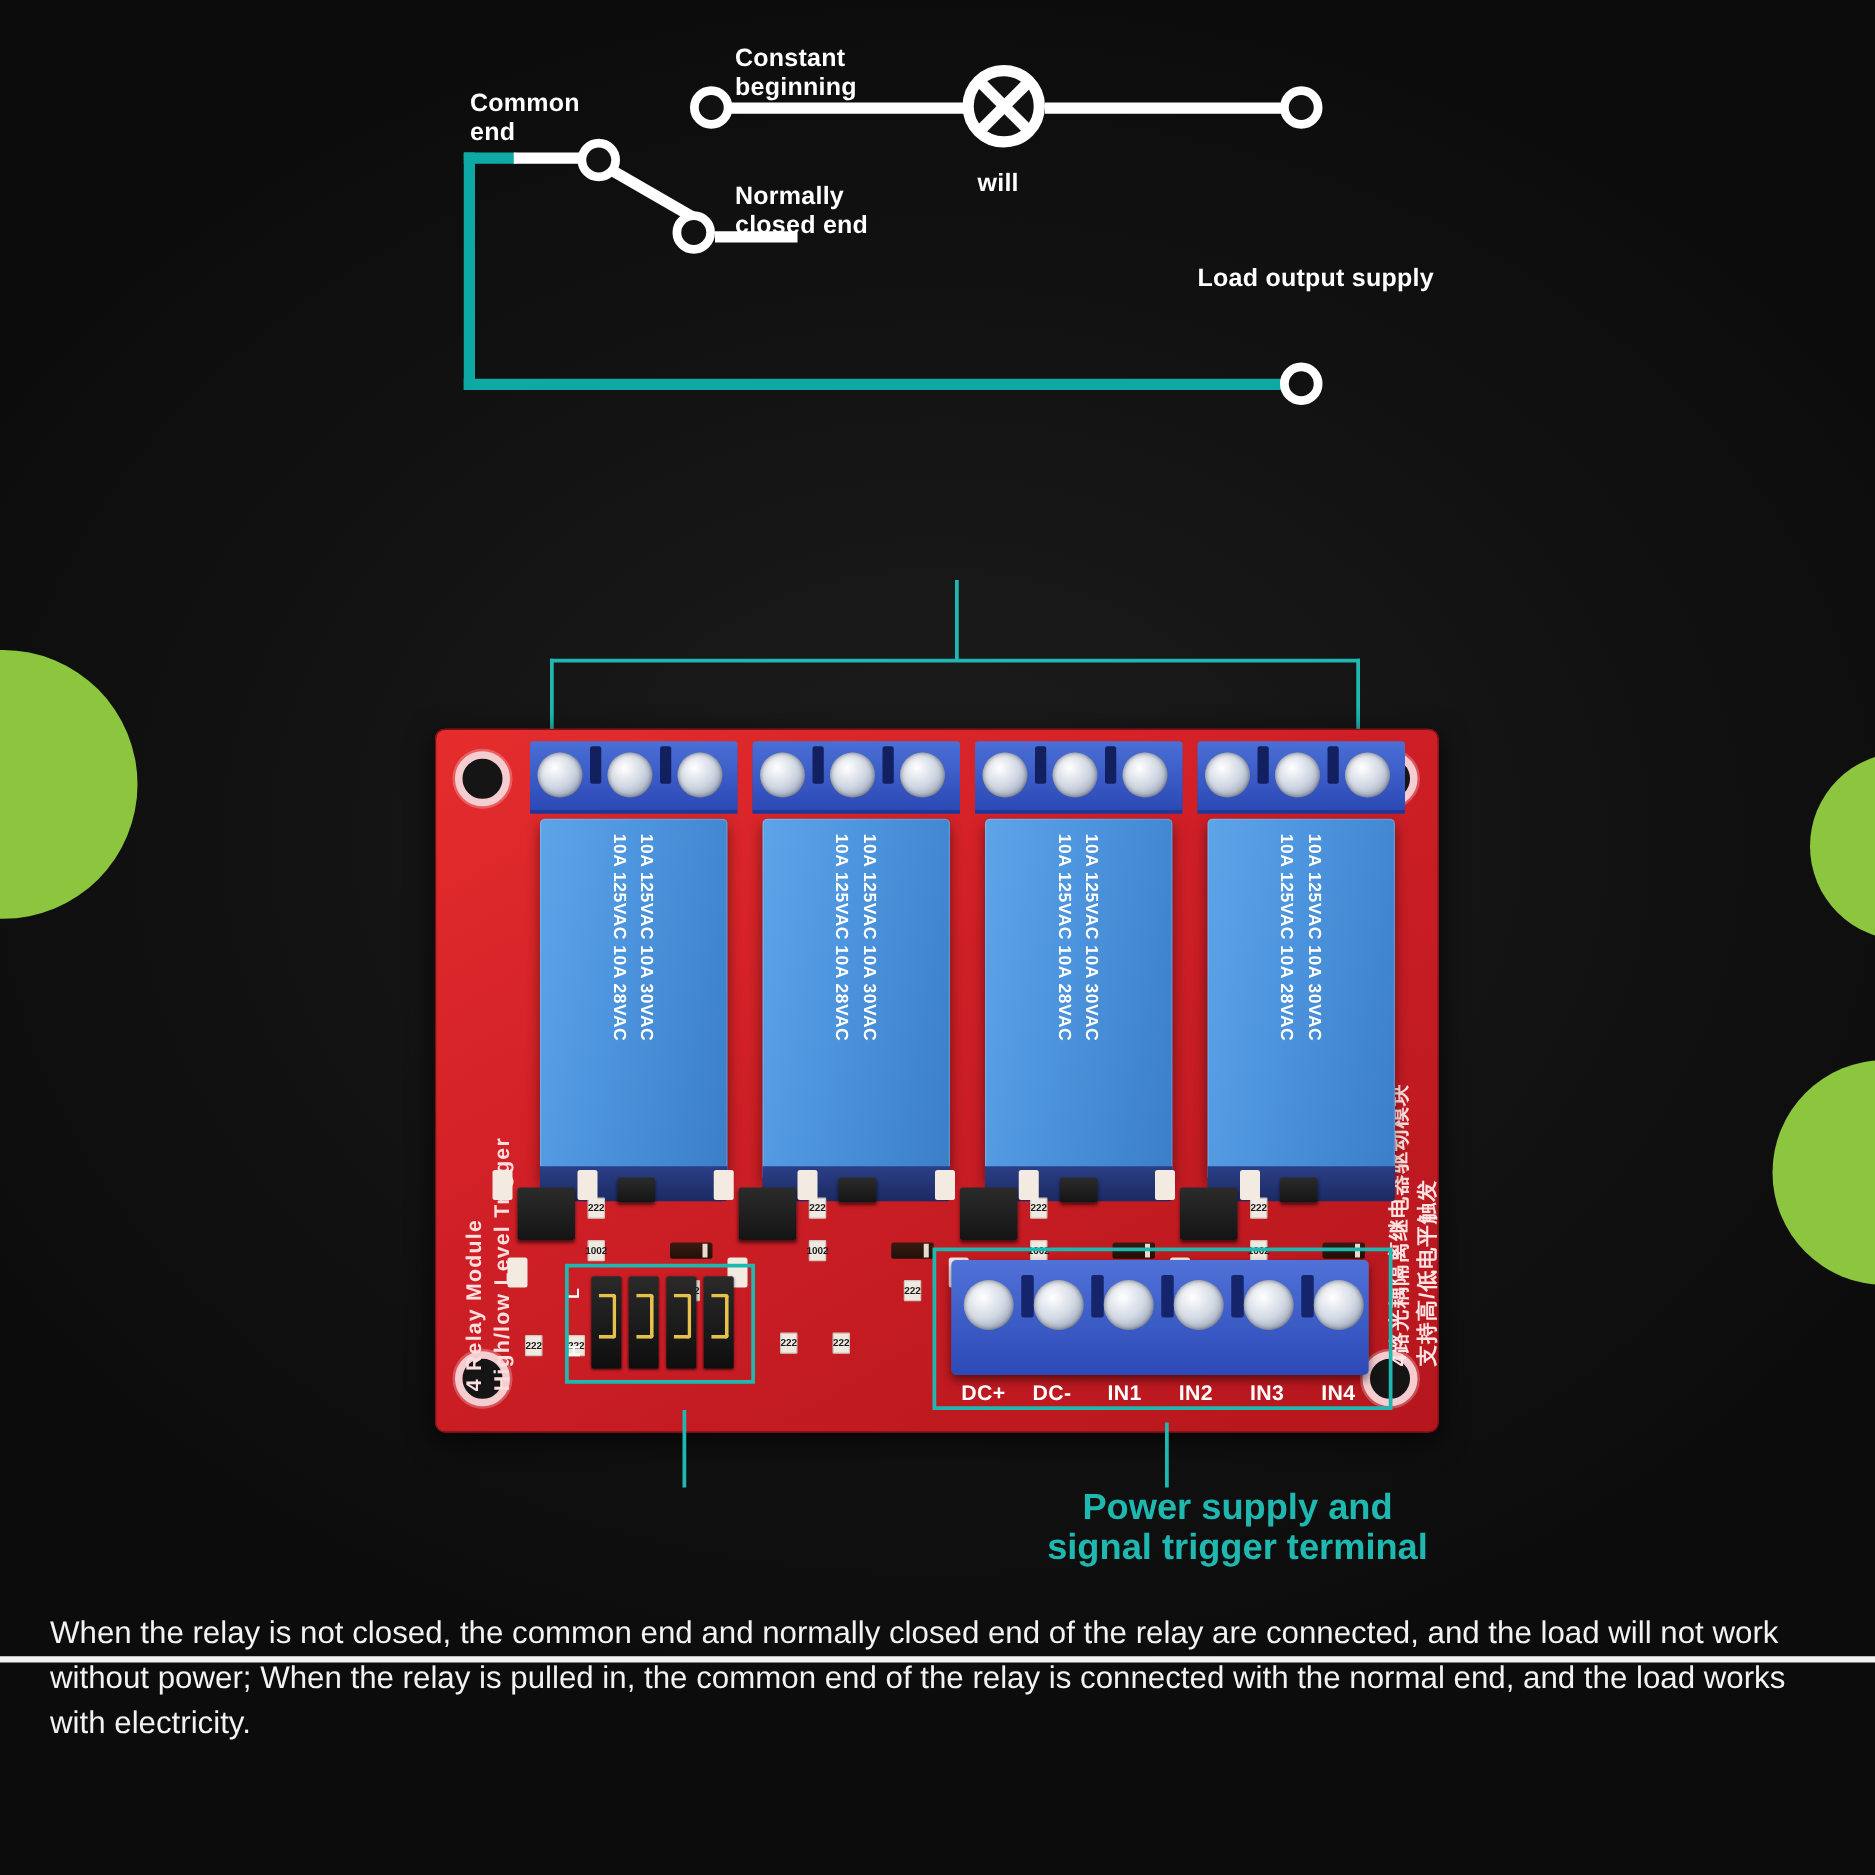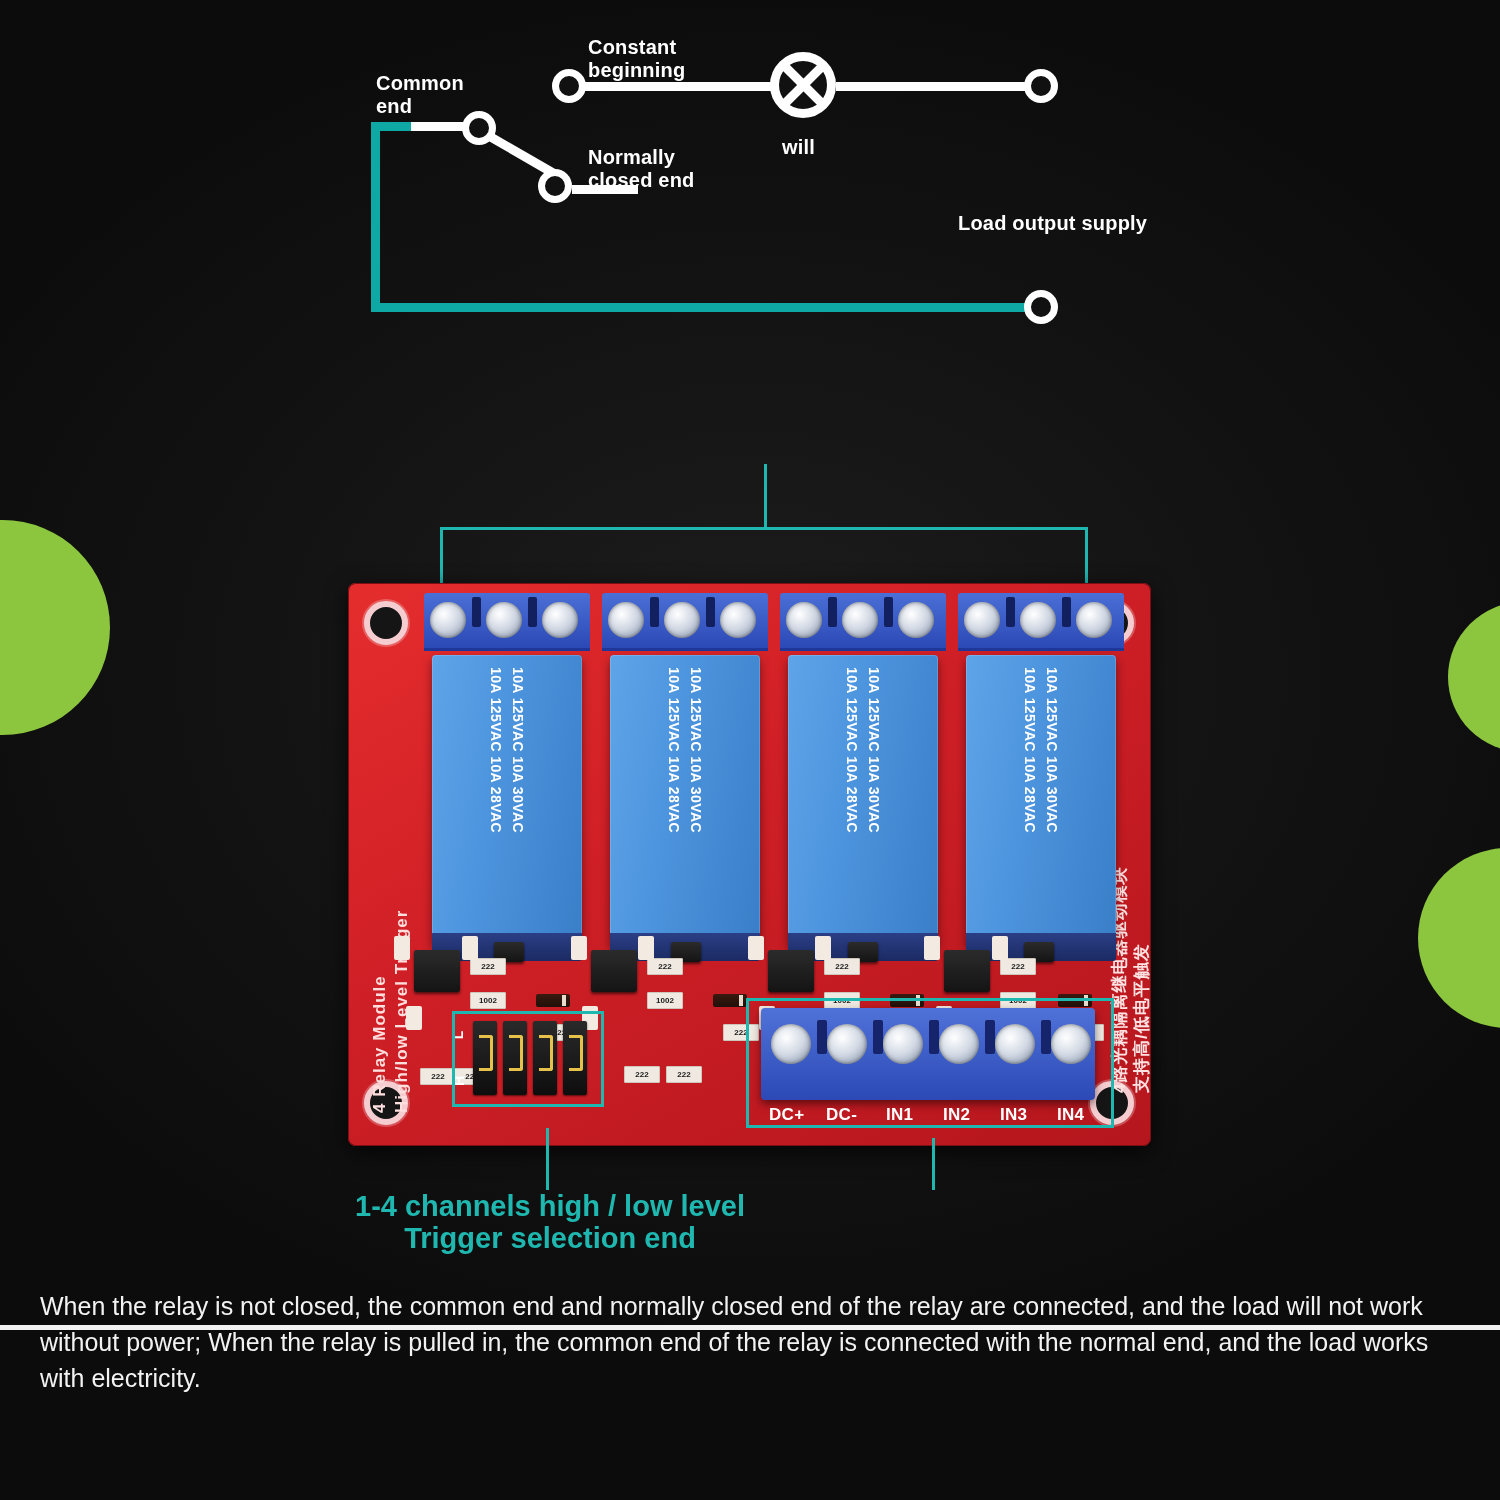--- a/index.html
+++ b/index.html
@@ -119,21 +119,21 @@
   }
 
   
   #lowzone { position:absolute; left:18px; top:345px; width:770px; height:200px; }
   .ic {
     position:absolute; width:46px; height:42px;
     background:linear-gradient(#2b2b2b,#141414); border-radius:2px;
     box-shadow:0 2px 3px rgba(0,0,0,.6);
   }
   .res {
-    position:absolute; width:36px; height:17px;
+    position:absolute; width:14px; height:17px;
     background:#efe9e2; border:1px solid #cfc6bb; border-radius:1px;
     color:#1a1a1a; font-size:8px; font-weight:bold;
     display:flex; align-items:center; justify-content:center;
   }
   .pad {
     position:absolute; width:16px; height:24px;
     background:#f3eae2; border-radius:2px;
   }
   .diode {
     position:absolute; width:34px; height:13px;
@@ -396,21 +396,21 @@
     <div class="slabel" style="left:478px; top:522px;">DC-</div>
     <div class="slabel" style="left:538px; top:522px;">IN1</div>
     <div class="slabel" style="left:595px; top:522px;">IN2</div>
     <div class="slabel" style="left:652px; top:522px;">IN3</div>
     <div class="slabel" style="left:709px; top:522px;">IN4</div>
 
     <div class="teal-box" style="left:398px; top:415px; width:368px; height:130px;"></div>
   </div>
 
   <div class="teal-line" style="left:546px; top:1128px; width:3px; height:62px;"></div>
-  <div class="anno" style="left:250px; top:1190px; width:600px; font-size:29px;">1-4 channels high / low level
-Trigger selection end</div>
 
   <div class="teal-line" style="left:932px; top:1138px; width:3px; height:52px;"></div>
+  <div class="anno" style="left:760px; top:1190px; width:460px; font-size:29px;">Power supply and
+signal trigger terminal</div>
 
   <div id="divider"></div>
   <div id="caption">When the relay is not closed, the common end and normally closed end of the relay are connected, and the load will not work without power; When the relay is pulled in, the common end of the relay is connected with the normal end, and the load works with electricity.</div>
 
 </div>
 
 </body></html>

